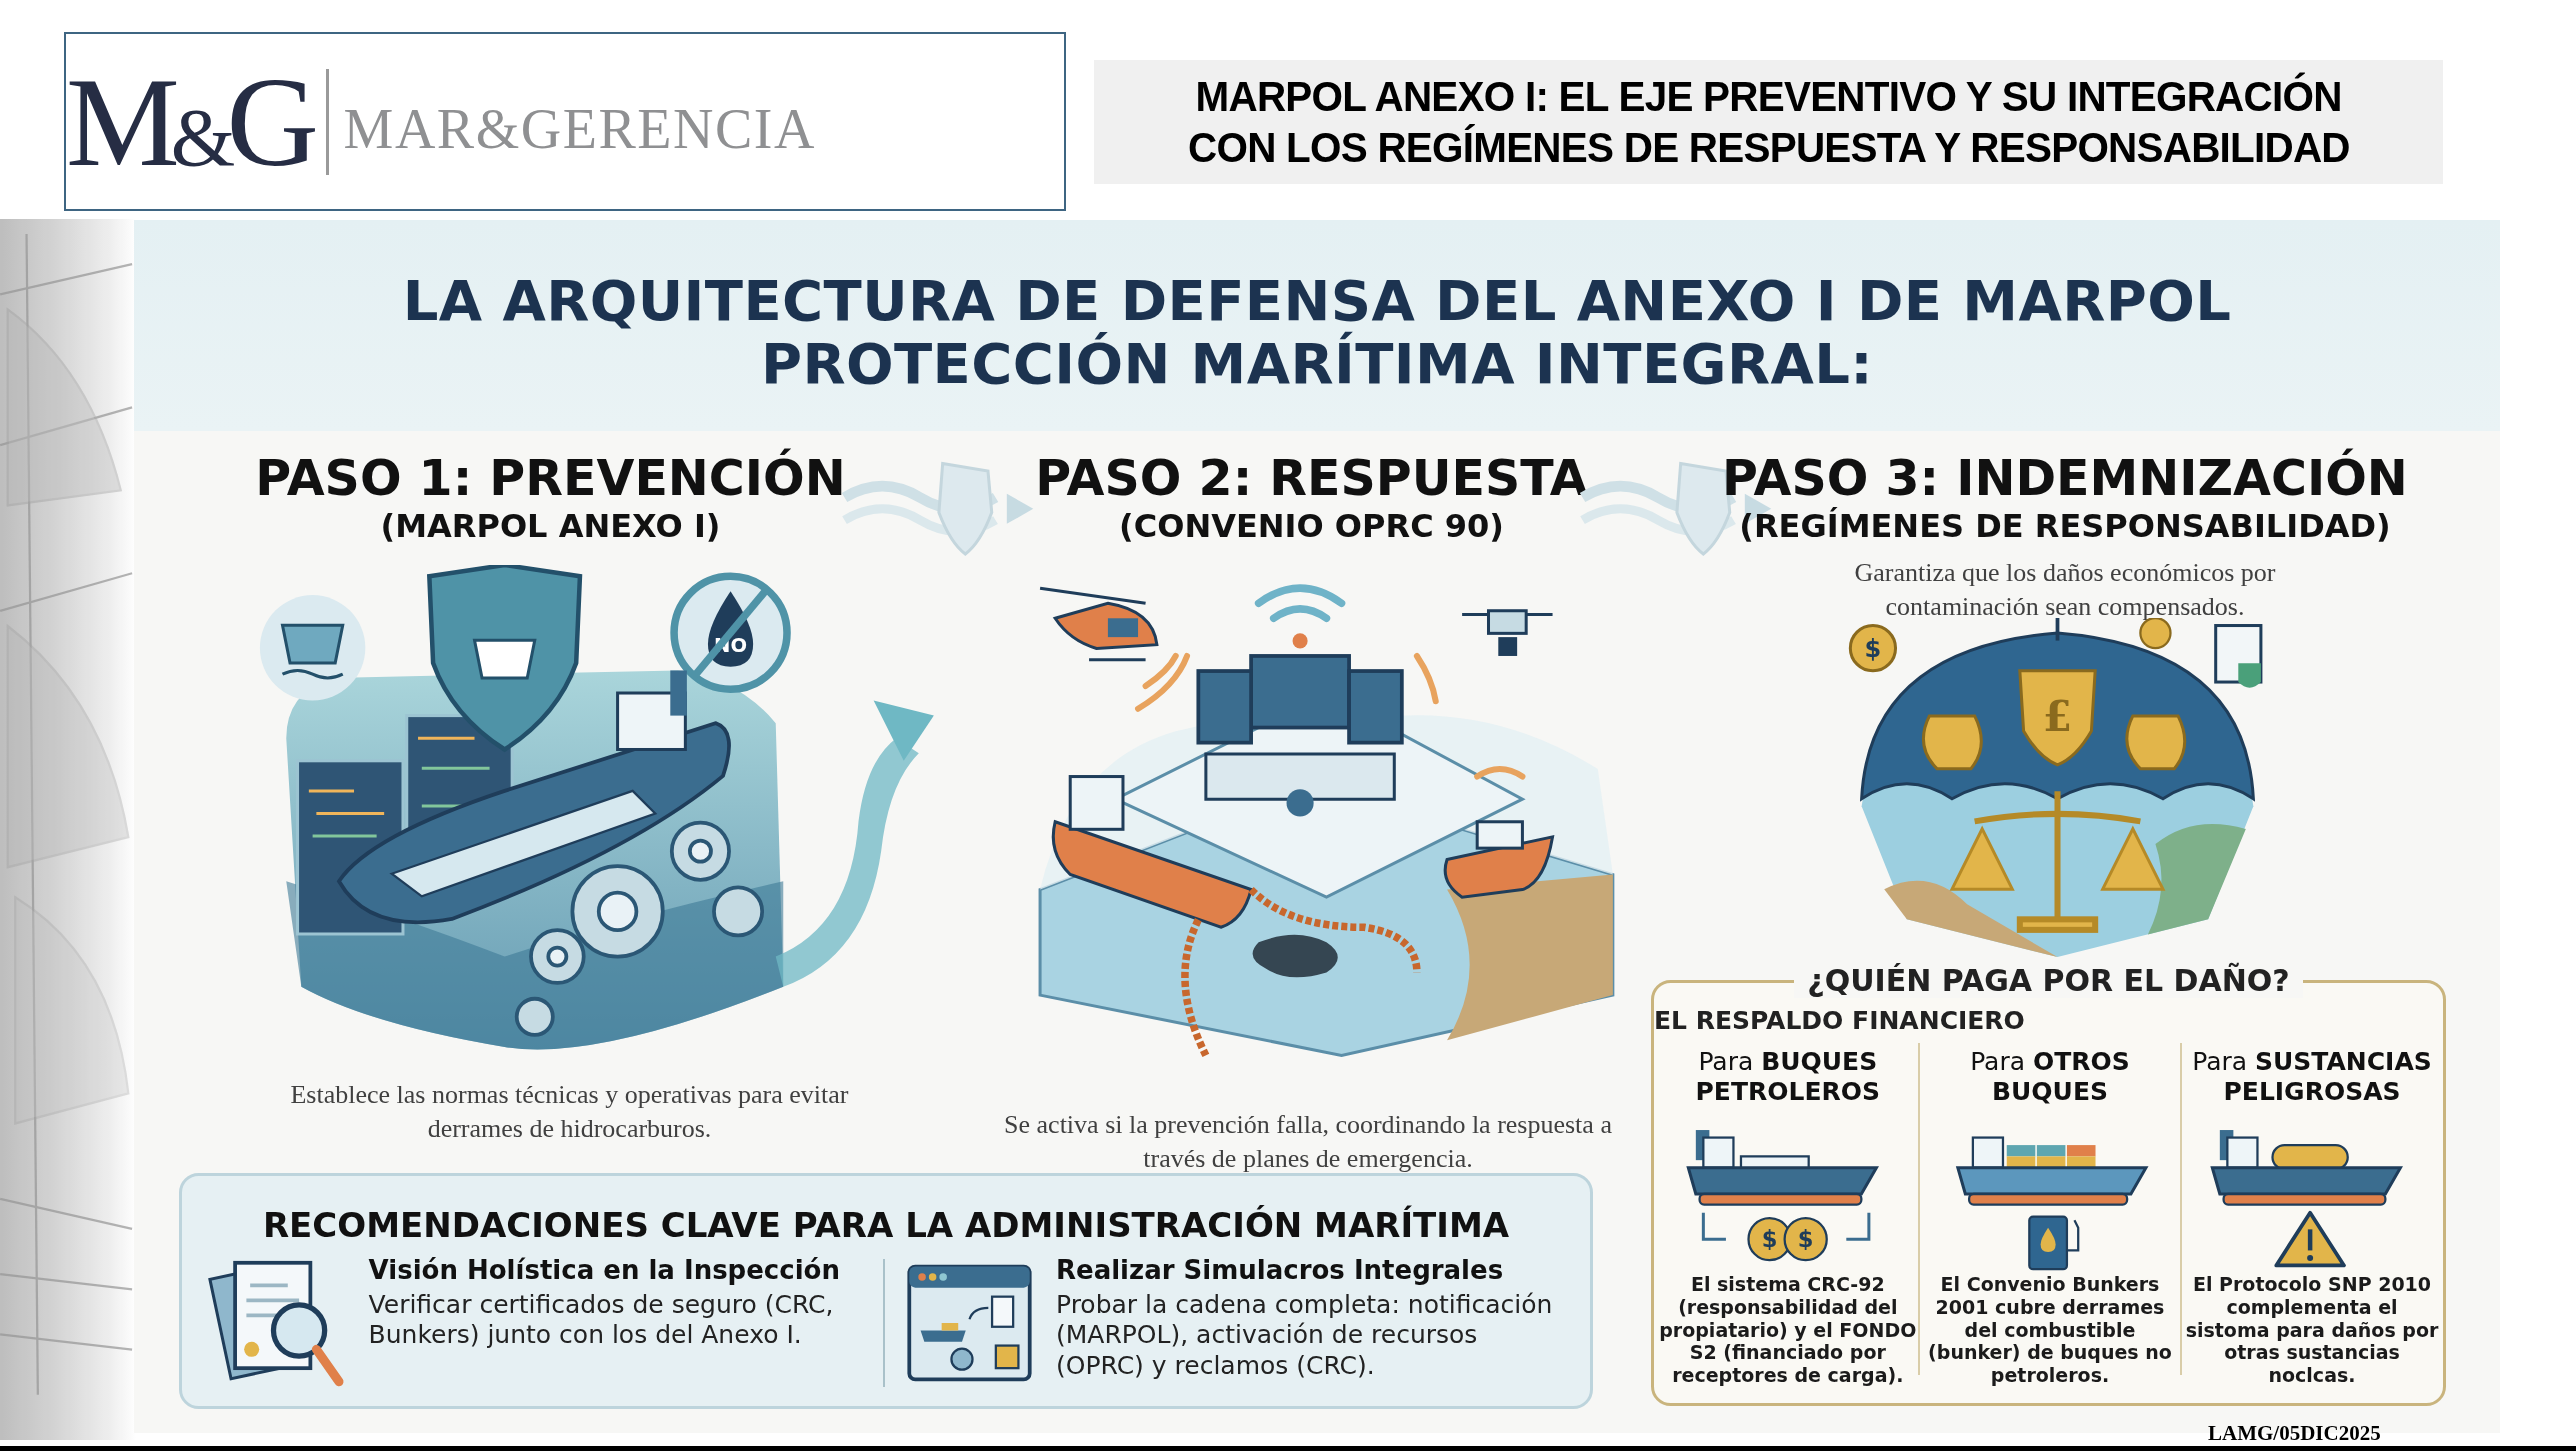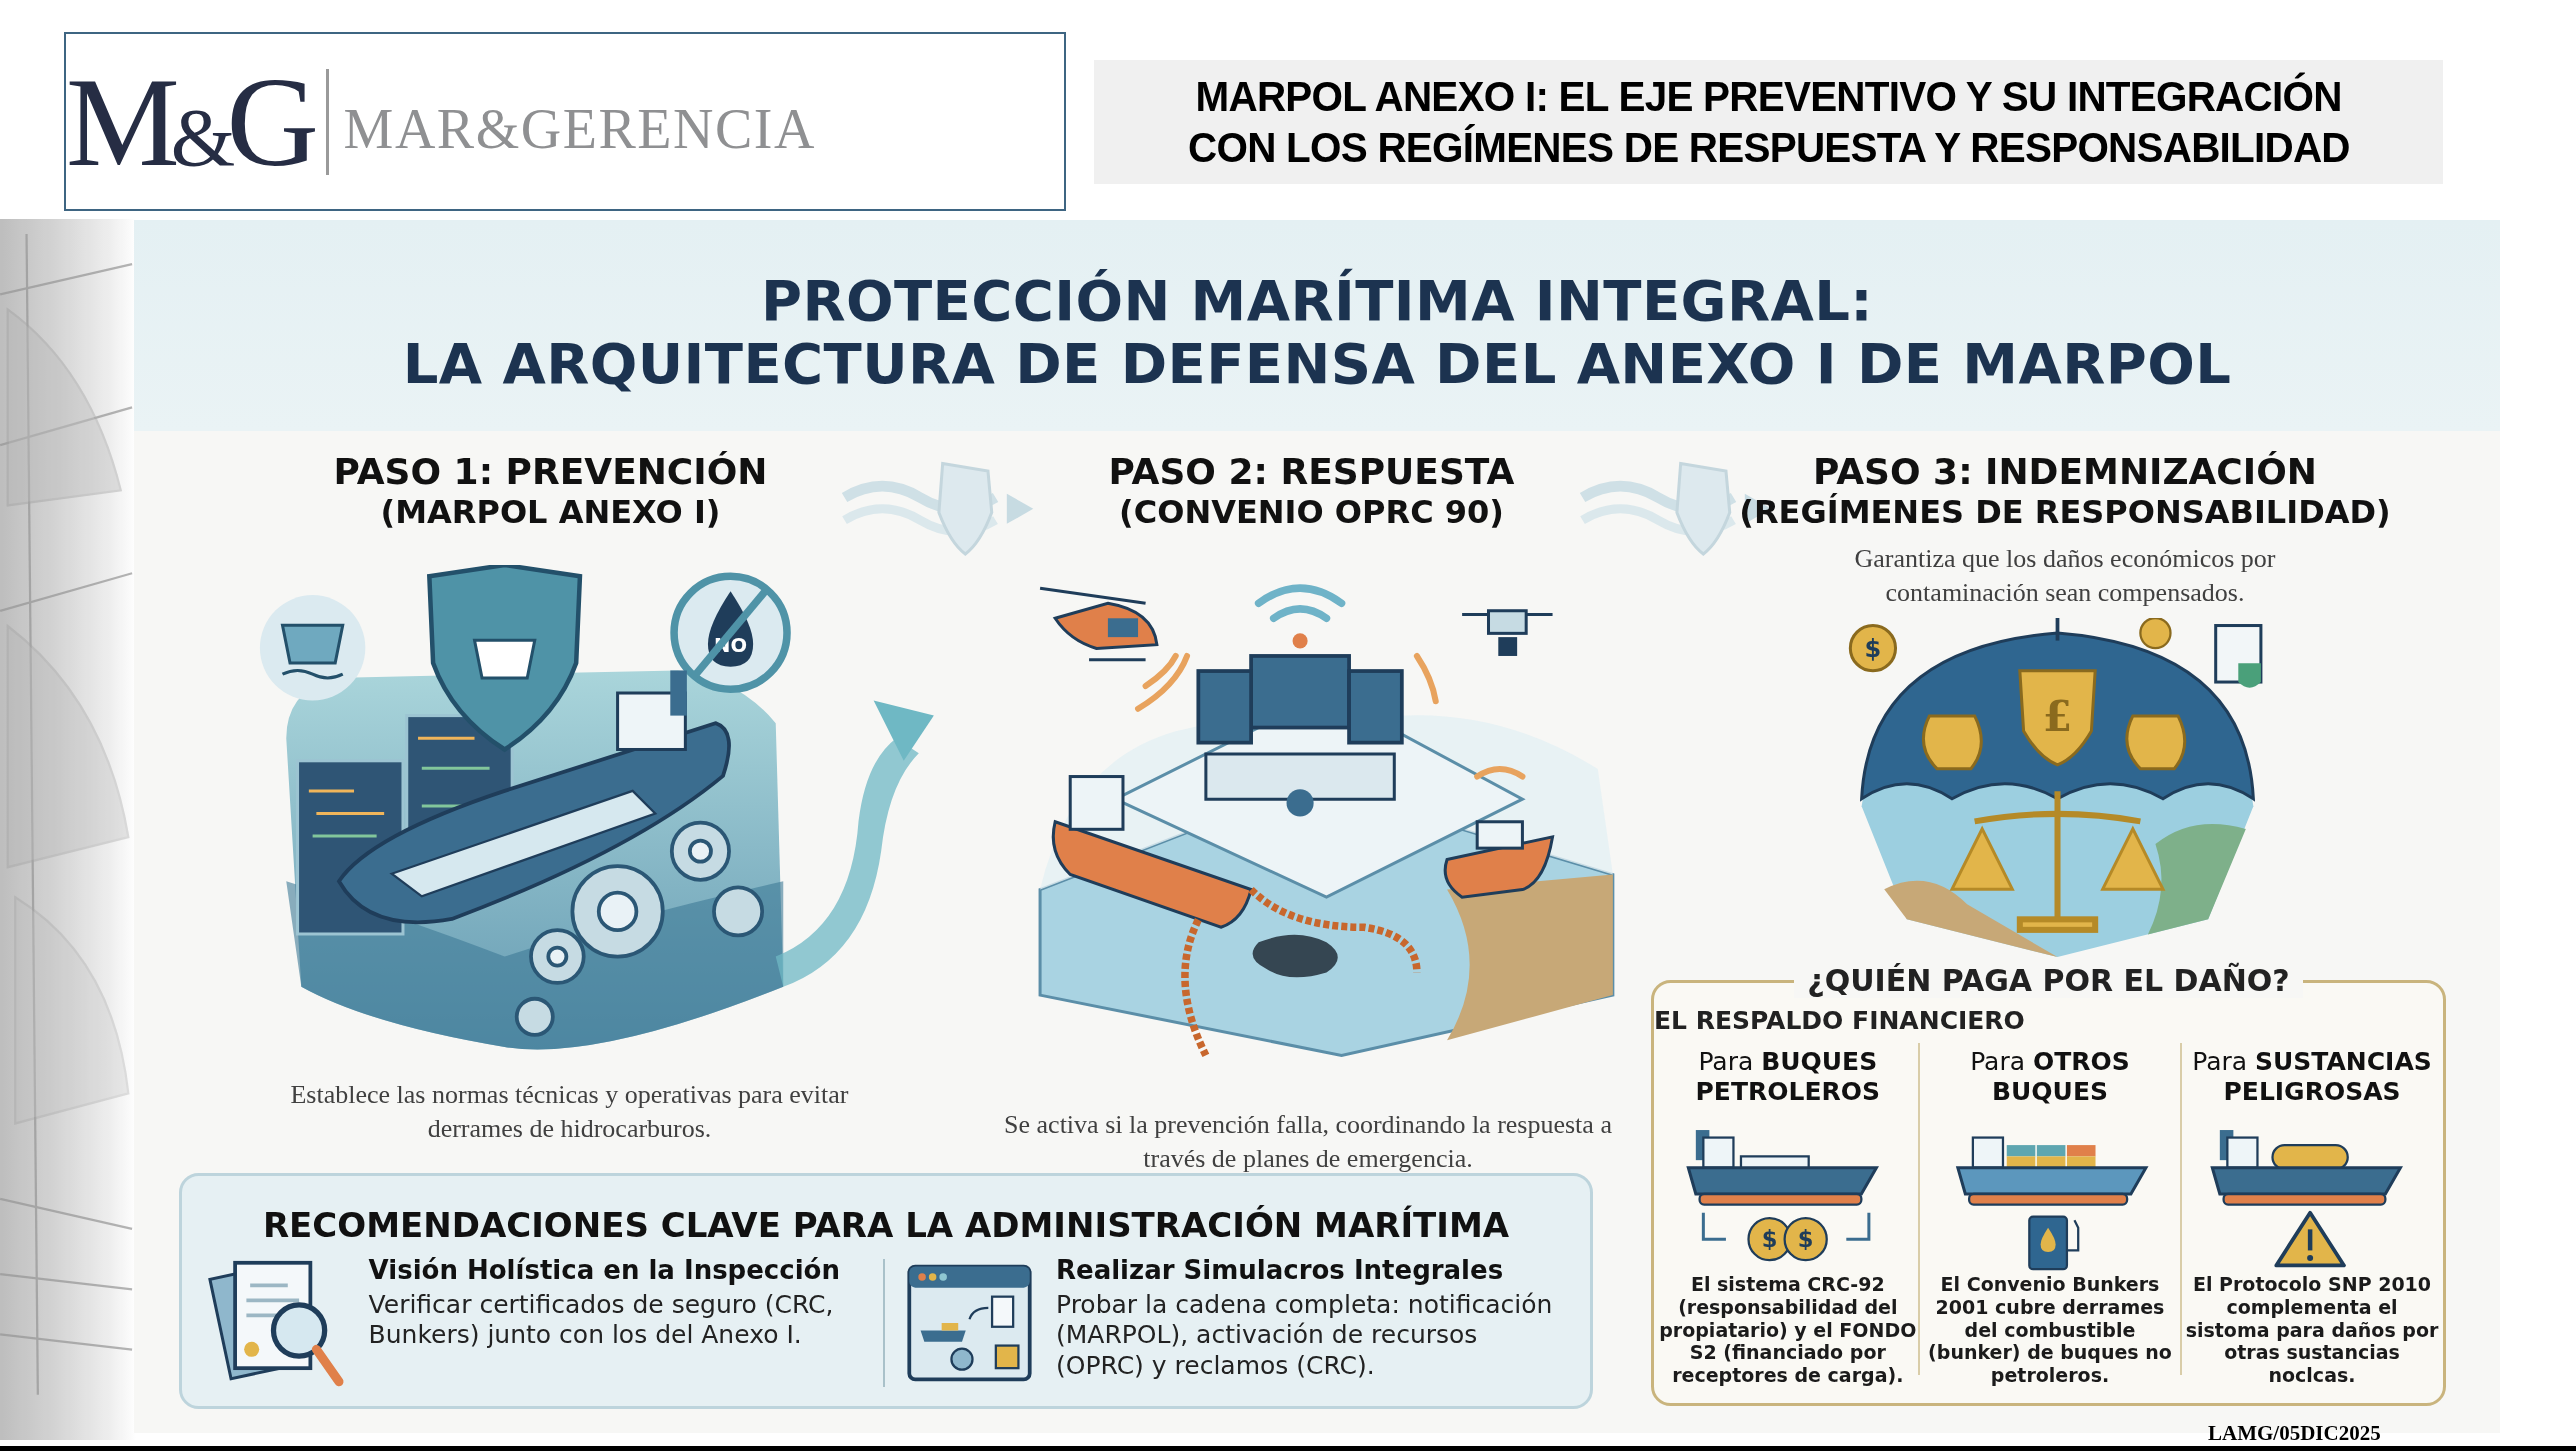--- a/index.html
+++ b/index.html
@@ -21,21 +21,21 @@
   .ship-deco { position: absolute; left: 0; top: 219px; width: 136px; height: 1221px; background: linear-gradient(90deg, #b7b7b7 0%, #cfcfcf 40%, #ececec 80%, #ffffff 100%); opacity: 0.9; }
   .ship-deco svg { position: absolute; left: 0; top: 0; }
 
   
   .panel { position: absolute; left: 134px; top: 220px; width: 2366px; height: 1213px; background: #f7f7f5; }
   .panel-top { position: absolute; left: 0; top: 0; width: 100%; height: 211px; background: linear-gradient(180deg, #e4f0f3 0%, #eaf3f5 100%); }
   .main-title { position: absolute; left: 0; top: 49px; width: 100%; text-align: center; }
   .main-title div { font-family: "DejaVu Sans", sans-serif; font-weight: 700; font-size: 56px; color: #1c3350; line-height: 1.13; letter-spacing: 0.4px; }
 
   .step { position: absolute; text-align: center; }
-  .step-title { font-family: "DejaVu Sans", sans-serif; font-weight: 700; font-size: 36px; color: #111; line-height: 1.1; white-space: nowrap; }
+  .step-title { font-family: "DejaVu Sans", sans-serif; font-weight: 700; font-size: 49px; color: #111; line-height: 1.1; white-space: nowrap; }
   .step-sub { font-family: "DejaVu Sans", sans-serif; font-weight: 700; font-size: 32px; color: #111; line-height: 1.25; white-space: nowrap; }
   .step-desc { font-family: Liberation Serif, serif; font-size: 26px; color: #404040; line-height: 1.3; }
 
   .connector { position: absolute; }
 
   
   .illus { position: absolute; }
 
   
   .recs { position: absolute; left: 179px; top: 1173px; width: 1414px; height: 236px; border: 3.8px solid #bdd4dc; border-radius: 19.6px; background: #e6f0f3; }
@@ -90,22 +90,22 @@
       <line x1="0" y1="1300" x2="175" y2="1340"></line>
       <line x1="0" y1="1400" x2="175" y2="1420"></line>
       <line x1="0" y1="1480" x2="175" y2="1500"></line>
     </g>
   </svg>
 </div>
 
 <div class="panel">
   <div class="panel-top"></div>
   <div class="main-title">
+    <div>LA ARQUITECTURA DE DEFENSA DEL ANEXO I DE MARPOL</div>
     <div>PROTECCIÓN MARÍTIMA INTEGRAL:</div>
-    <div>LA ARQUITECTURA DE DEFENSA DEL ANEXO I DE MARPOL</div>
   </div>
 </div>
 
 <div class="step" style="left:249px; top:452px; width:603px;">
   <div class="step-title">PASO 1: PREVENCIÓN</div>
   <div class="step-sub">(MARPOL ANEXO I)</div>
 </div>
 
 <svg class="connector" style="left:837px; top:452px;" width="234" height="106" viewBox="0 0 310 140">
   <path d="M10 60 Q60 30 110 60 T210 60" stroke="#cfe0e6" stroke-width="14" fill="none"></path>

